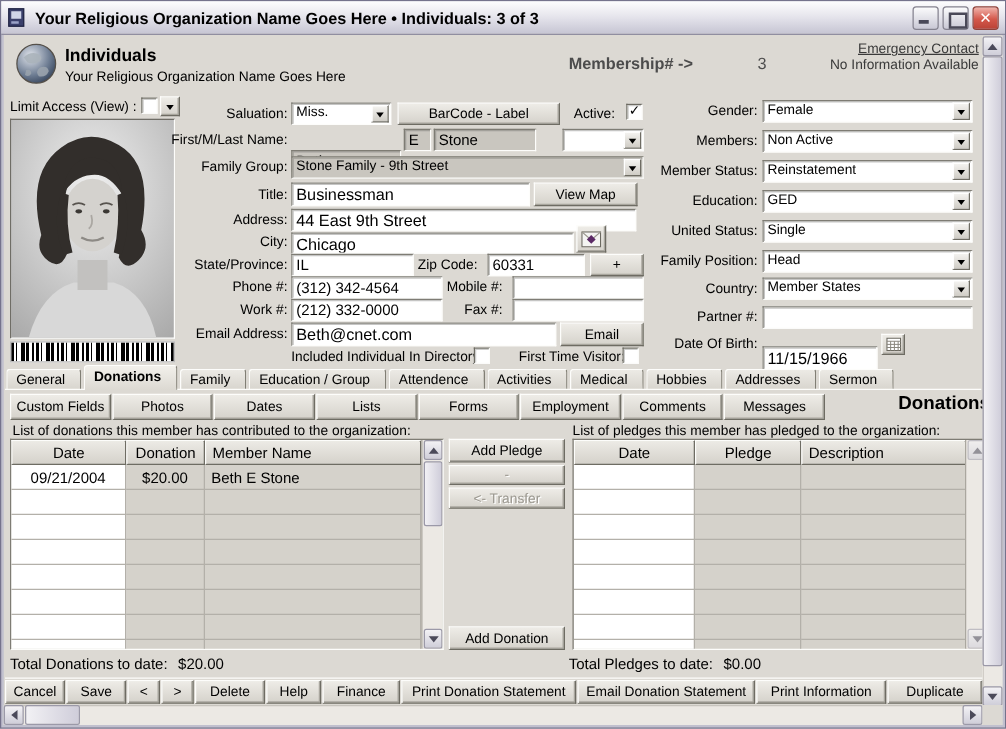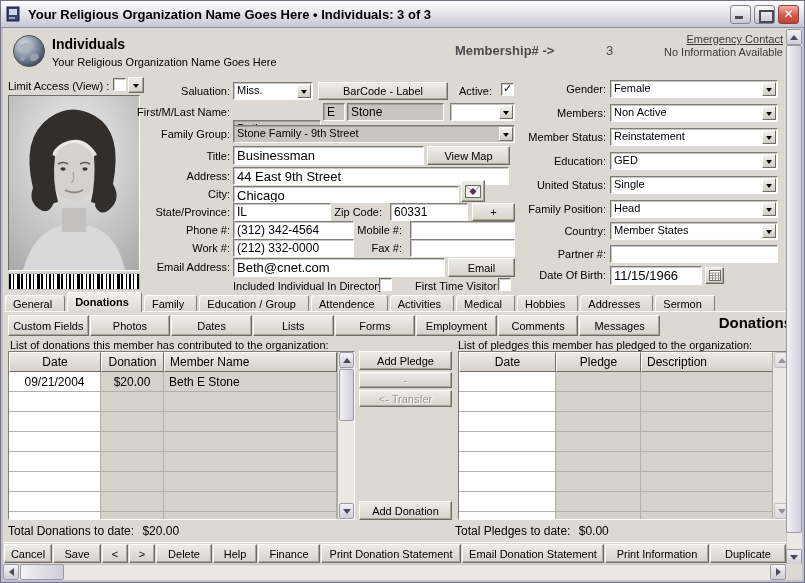--- a/index.html
+++ b/index.html
@@ -187,21 +187,21 @@
   <div class="ddwrap" style="left:233px;top:82px;width:80px;height:18px">
     <div class="dd">Miss.</div>
     <span class="ddbtn"></span>
   </div>
   <div class="btn" style="left:318px;top:82px;width:130px;height:18px">BarCode - Label</div>
   <div class="lbl" style="left:459px;top:85px">Active:</div>
   <span class="cb checked" style="left:501px;top:83px"></span>
 
   <div class="sunken grayfield" style="left:233px;top:120px;width:88px;height:18px">Beth</div>
   <div class="sunken grayfield" style="left:323px;top:103px;width:22px;height:18px">E</div>
-  <div class="sunken grayfield" style="left:347px;top:103px;width:97px;height:18px">Stone</div>
+  <div class="sunken grayfield" style="left:347px;top:103px;width:82px;height:18px">Stone</div>
   <div class="ddwrap" style="left:450px;top:103px;width:65px;height:18px">
     <div class="dd"></div>
     <span class="ddbtn"></span>
   </div>
 
   <div class="ddwrap" style="left:233px;top:125px;width:282px;height:18px">
     <div class="dd gray">Stone Family - 9th Street</div>
     <span class="ddbtn"></span>
   </div>
 
@@ -271,21 +271,21 @@
       <span class="ddbtn"></span>
   </div>
   <div class="lbl lbl-r" style="left:446px;top:225px;width:160px">Country:</div>
   <div class="ddwrap" style="left:610px;top:222px;width:168px;height:18px">
     <div class="dd">Member States</div>
       <span class="ddbtn"></span>
   </div>
   <div class="lbl lbl-r" style="left:446px;top:248px;width:160px">Partner #:</div>
   <div class="sunken" style="left:610px;top:245px;width:168px;height:18px"></div>
   <div class="lbl lbl-r" style="left:446px;top:269px;width:160px">Date Of Birth:</div>
-  <div class="sunken" style="left:610px;top:266px;width:92px;height:19px;font-size:13px">11/15/1966</div>
+  <div class="sunken" style="left:610px;top:277px;width:92px;height:19px;font-size:13px">11/15/1966</div>
   <div class="btn" style="left:705px;top:267px;width:19px;height:17px">
     <svg width="12" height="11" viewBox="0 0 12 11">
       <rect x="0.5" y="0.5" width="11" height="10" fill="#fff" stroke="#6b6960"></rect>
       <path d="M0.5 3 H11.5 M3.5 3 V10.5 M6.5 3 V10.5 M9.5 3 V10.5 M0.5 5.5 H11.5 M0.5 8 H11.5" stroke="#8a877e" stroke-width="0.8"></path>
     </svg>
   </div>
 
   <div id="tabstrip">
     <span class="tab">General</span>
     <span class="tab active">Donations</span>

